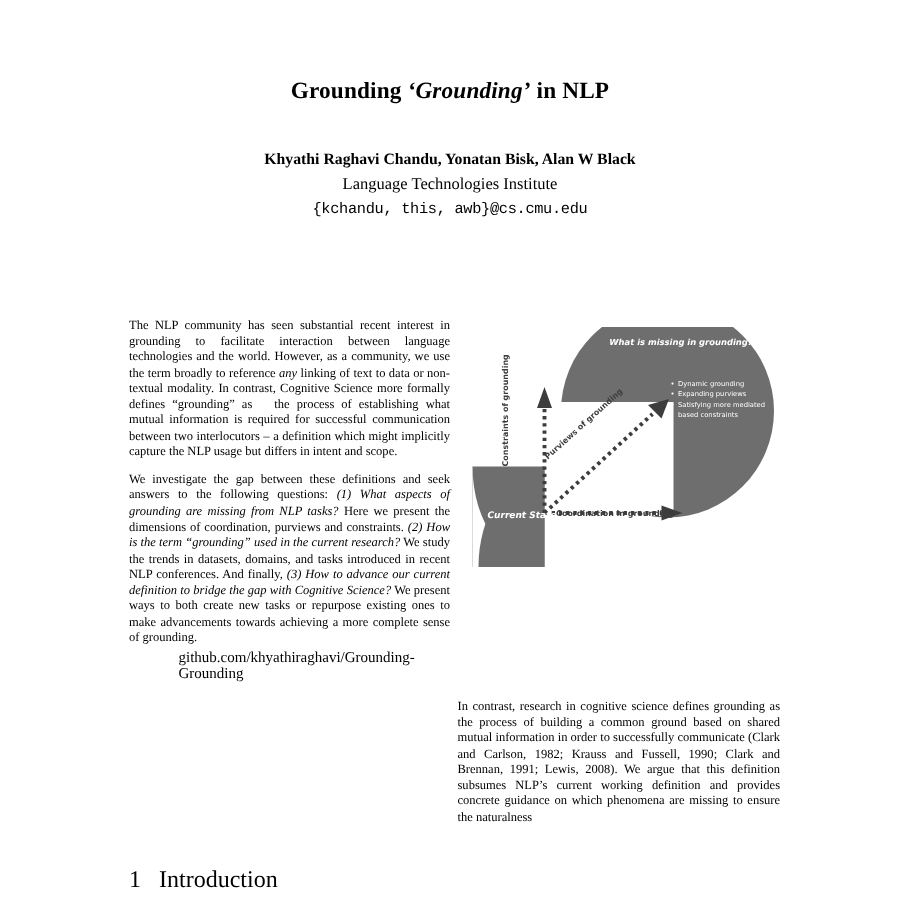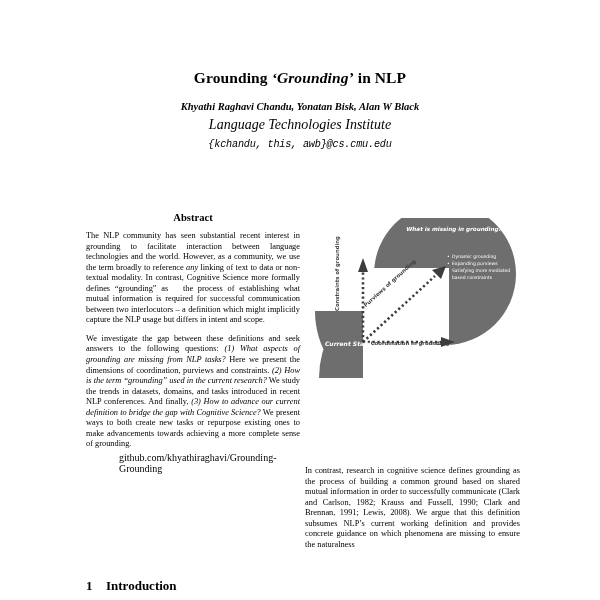--- a/index.html
+++ b/index.html
@@ -21,46 +21,45 @@
     left: 0; top: 0;
     width: 600px;
     height: 600px;
     background: #ffffff;
   }
 
   
   .title-block {
     position: absolute;
     left: 60px;
-    top: 69px;
+    top: 52px;
     width: 480px;
     text-align: center;
   }
   .paper-title {
     font-size: 15.5px;
     font-weight: bold;
     letter-spacing: 0.1px;
   }
   .paper-title .it { font-style: italic; }
 
   .authors-block {
     position: absolute;
     left: 60px;
     top: 100px;
     width: 480px;
     text-align: center;
     line-height: 1.33;
-    font-style: italic;
   }
   .authors {
     font-size: 10.5px;
     font-weight: bold;
   }
   .affil {
-    font-size: 14px;
+    font-size: 11px;
     margin-top: 2px;
   }
   .email {
     font-size: 10.2px;
     font-family: "Liberation Mono", "DejaVu Sans Mono", monospace;
     margin-top: 3px;
     letter-spacing: -0.2px;
   }
 
   
@@ -96,22 +95,22 @@
     font-size: 10px;
     margin-top: -6px;
     padding-left: 33px;
   }
 
   .numbered-section {
     position: absolute;
     left: 86px;
     top: 578px;
     width: 214px;
-    font-size: 13px;
-    font-weight: bold;
+    font-size: 16px;
+    font-weight: normal;
   }
   .numbered-section .num {
     display: inline-block;
     width: 20px;
   }
 
   
   .figure-wrap {
     position: absolute;
     left: 305px;
@@ -231,21 +230,20 @@
     <div class="paper-title"><span>Grounding </span><span class="it">‘Grounding’</span><span> in NLP</span></div>
   </div>
 
   <div class="authors-block">
     <div class="authors">Khyathi Raghavi Chandu, Yonatan Bisk, Alan W Black</div>
     <div class="affil">Language Technologies Institute</div>
     <div class="email">{kchandu, this, awb}@cs.cmu.edu</div>
   </div>
 
   <div class="col-left">
-    <div class="section-head">Abstract</div>
 
     <p class="abstract-p"><span>The NLP community has seen substantial recent interest in grounding to facilitate interaction between language technologies and the world. However, as a community, we use the term broadly to reference </span><i>any</i><span> linking of text to data or non-textual modality. In contrast, Cognitive Science more formally defines “grounding” as </span><b>the process of establishing what mutual information is required for successful communication between two interlocutors</b><span> – a definition which might implicitly capture the NLP usage but differs in intent and scope.</span></p>
 
     <p class="abstract-p"><span>We investigate the gap between these definitions and seek answers to the following questions: </span><i>(1) What aspects of grounding are missing from NLP tasks?</i><span> Here we present the dimensions of coordination, purviews and constraints. </span><i>(2) How is the term “grounding” used in the current research?</i><span> We study the trends in datasets, domains, and tasks introduced in recent NLP conferences. And finally, </span><i>(3) How to advance our current definition to bridge the gap with Cognitive Science?</i><span> We present ways to both create new tasks or repurpose existing ones to make advancements towards achieving a more complete sense of grounding.</span></p>
 
     <div class="url-line">github.com/khyathiraghavi/Grounding-Grounding</div>
   </div>
 
   <div class="numbered-section"><span class="num">1</span><span>Introduction</span></div>
 

